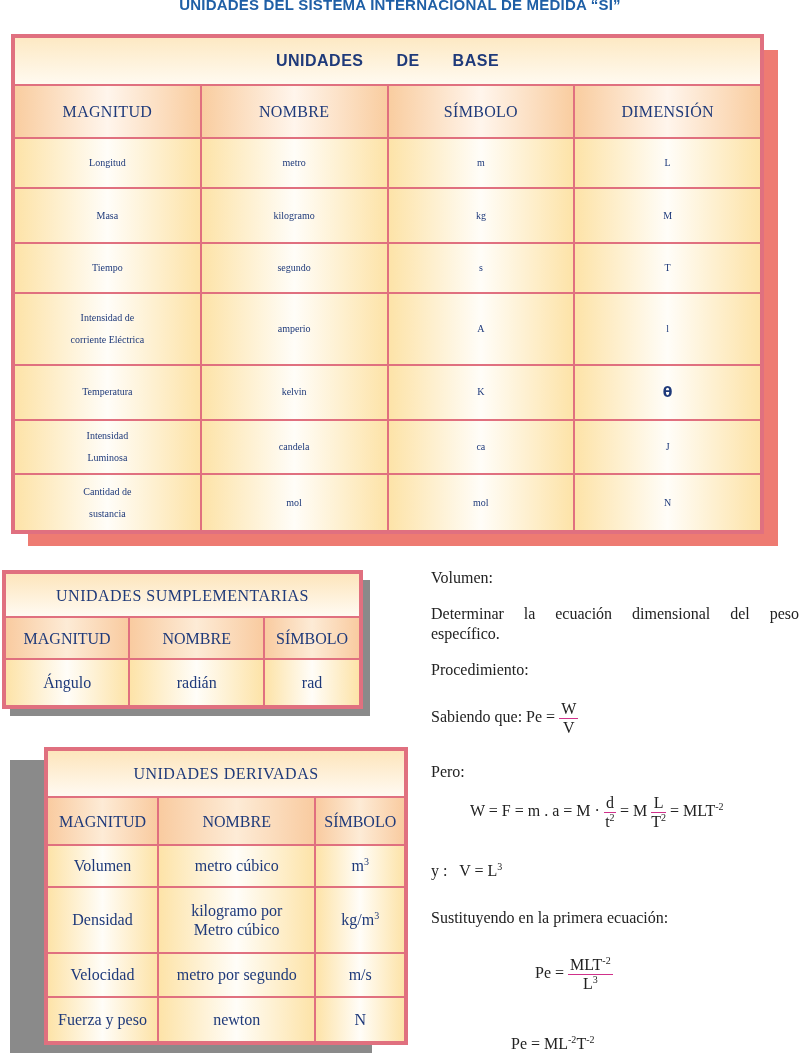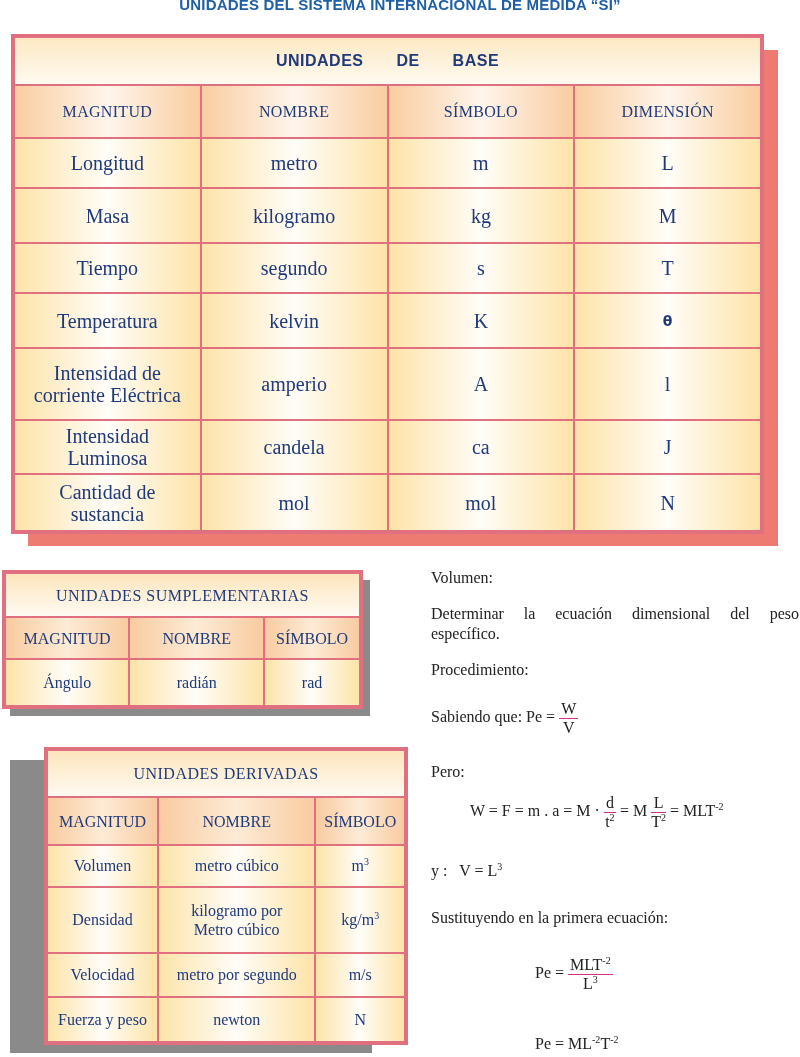--- a/index.html
+++ b/index.html
@@ -9,21 +9,21 @@
          font-family:"Liberation Sans", sans-serif; font-weight:bold; font-size:15px;
          color:#1f5fa6; letter-spacing:0.2px; line-height:14px; top:-2px; }
 
   
   .base-shadow { position:absolute; left:28px; top:50px; width:750px; height:496px; background:#ee7b72; }
   .base-wrap { position:absolute; left:11px; top:34px; width:753px; height:500px;
          border:2px solid #e07080; box-sizing:border-box; background:#fff; }
   table { border-collapse:collapse; }
   .base-table { width:100%; height:100%; table-layout:fixed; }
   .base-table td, .base-table th { border:2px solid #e0707f; text-align:center; vertical-align:middle;
-         font-family:"Liberation Serif", serif; color:#1f3a7a; font-size:20px; padding:0; line-height:22px; font-weight:normal; }
+         font-family:"Liberation Serif", serif; color:#1f3a7a; font-size:10px; padding:0; line-height:22px; font-weight:normal; }
   .base-table .title-row td { height:44px; font-family:"Liberation Sans", sans-serif; font-weight:bold;
          font-size:16px; color:#1f3a7a; letter-spacing:0.5px; word-spacing:28px;
          background:linear-gradient(to bottom, #fde9c4, #fffaf0); }
   .base-table .head-row th { height:48px; font-size:16px; letter-spacing:0.3px;
          background:linear-gradient(to right, #f9cda0, #fff5ec 50%, #f9cda0); }
   .base-table .data-row td { background:linear-gradient(to right, #fde3a8, #fffdf8 50%, #fde3a8); }
 
   
   .small-shadow { position:absolute; background:#8a8a8a; }
   .small-wrap { position:absolute; border:2px solid #e0707f; box-sizing:border-box; background:#ec4899; }
@@ -77,34 +77,34 @@
       <td>kilogramo</td>
       <td>kg</td>
       <td>M</td>
     </tr>
     <tr class="data-row" style="height:48px">
       <td>Tiempo</td>
       <td>segundo</td>
       <td>s</td>
       <td>T</td>
     </tr>
+    <tr class="data-row" style="height:68px">
+      <td>
+        <div>Intensidad de</div>
+        <div>corriente Eléctrica</div>
+      </td>
+      <td>amperio</td>
+      <td>A</td>
+      <td>l</td>
+    </tr>
     <tr class="data-row" style="height:52px">
       <td>Temperatura</td>
       <td>kelvin</td>
       <td>K</td>
       <td style="font-family:'DejaVu Sans',sans-serif;font-weight:bold;font-size:14px;">θ</td>
-    </tr>
-    <tr class="data-row" style="height:68px">
-      <td>
-        <div>Intensidad de</div>
-        <div>corriente Eléctrica</div>
-      </td>
-      <td>amperio</td>
-      <td>A</td>
-      <td>l</td>
     </tr>
     <tr class="data-row" style="height:52px">
       <td>
         <div>Intensidad</div>
         <div>Luminosa</div>
       </td>
       <td>candela</td>
       <td>ca</td>
       <td>J</td>
     </tr>
@@ -227,13 +227,13 @@
 <div class="ex" style="left:431px;top:908px;">Sustituyendo en la primera ecuación:</div>
 
 <div class="ex" style="left:535px;top:956px;">
   <span>Pe =</span>
   <span class="frac">
     <span class="num"><span>MLT</span><sup>-2</sup></span>
     <span class="den"><span>L</span><sup>3</sup></span>
   </span>
 </div>
 
-<div class="ex" style="left:535px;top:1034px;"><span>Pe = ML</span><sup>-2</sup><span>T</span><sup>-2</sup></div>
+<div class="ex" style="left:511px;top:1034px;"><span>Pe = ML</span><sup>-2</sup><span>T</span><sup>-2</sup></div>
 
 </body></html>

